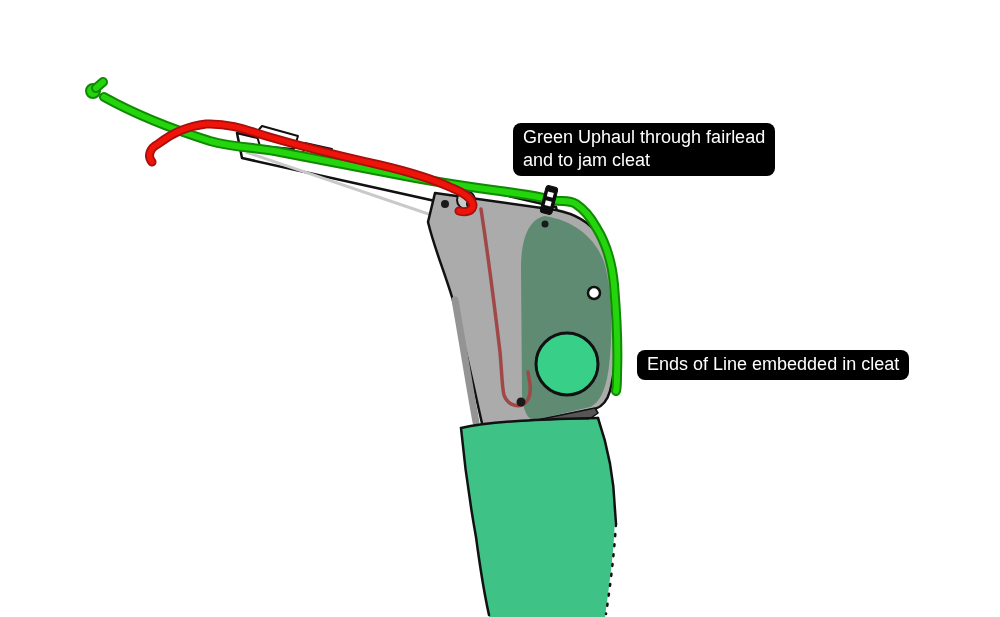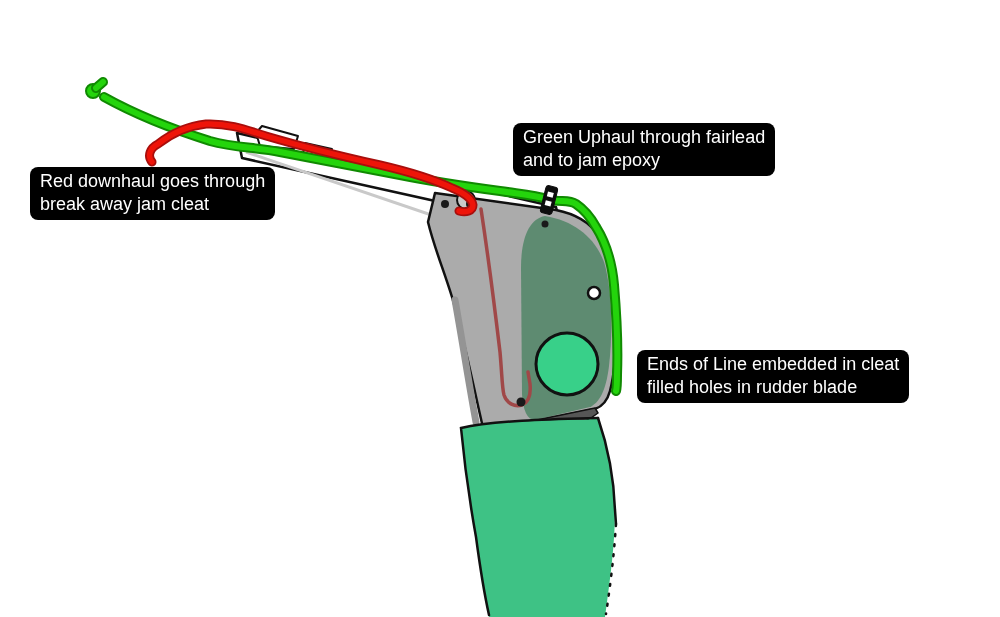--- a/index.html
+++ b/index.html
@@ -118,28 +118,23 @@
                C228,123 247,130 266,136 C300,146 340,156 380,165
                C410,172 435,180 452,188 C464,193 472,198 473,205
                C473,211 466,213 459,211"></path>
       <path class="down-inner" d="M152,162 C147,156 150,148 158,144 C172,133 188,126 206,124
                C228,123 247,130 266,136 C300,146 340,156 380,165
                C410,172 435,180 452,188 C464,193 472,198 473,205
                C473,211 466,213 459,211"></path>
     </g>
   </svg>
 
-  <div class="label" style="left:30px;top:167px">
-    <div>Red downhaul goes through</div>
-    <div>break away jam cleat</div>
-  </div>
 
   <div class="label" style="left:513px;top:123px">
     <div>Green Uphaul through fairlead</div>
-    <div>and to jam epoxy</div>
+    <div>and to jam cleat</div>
   </div>
 
   <div class="label" style="left:637px;top:350px">
     <div>Ends of Line embedded in cleat</div>
-    <div>filled holes in rudder blade</div>
   </div>
 
 </div>
 
 </body></html>

